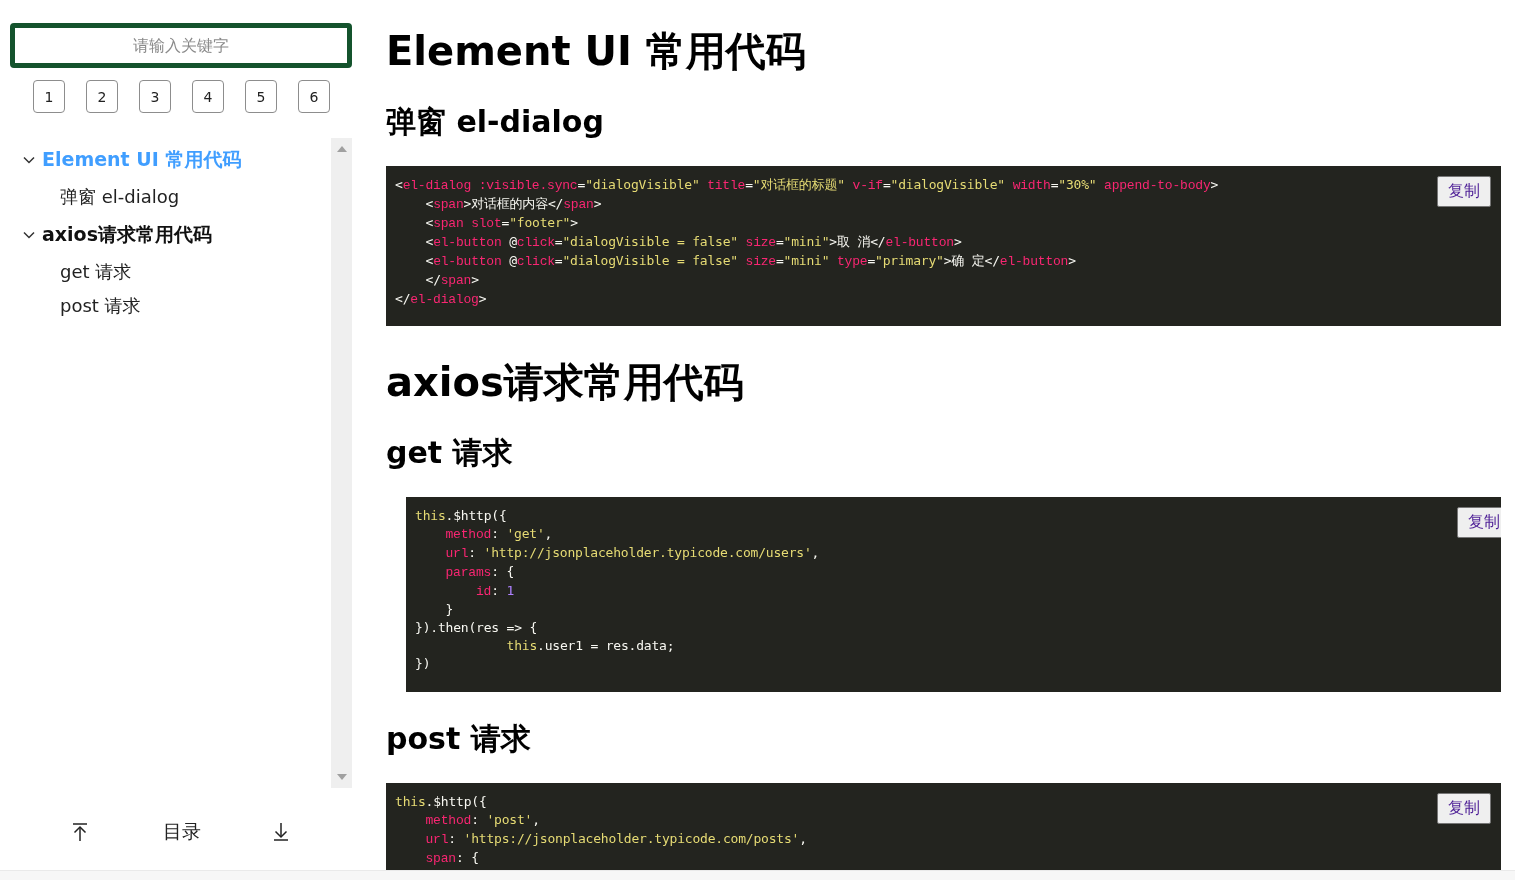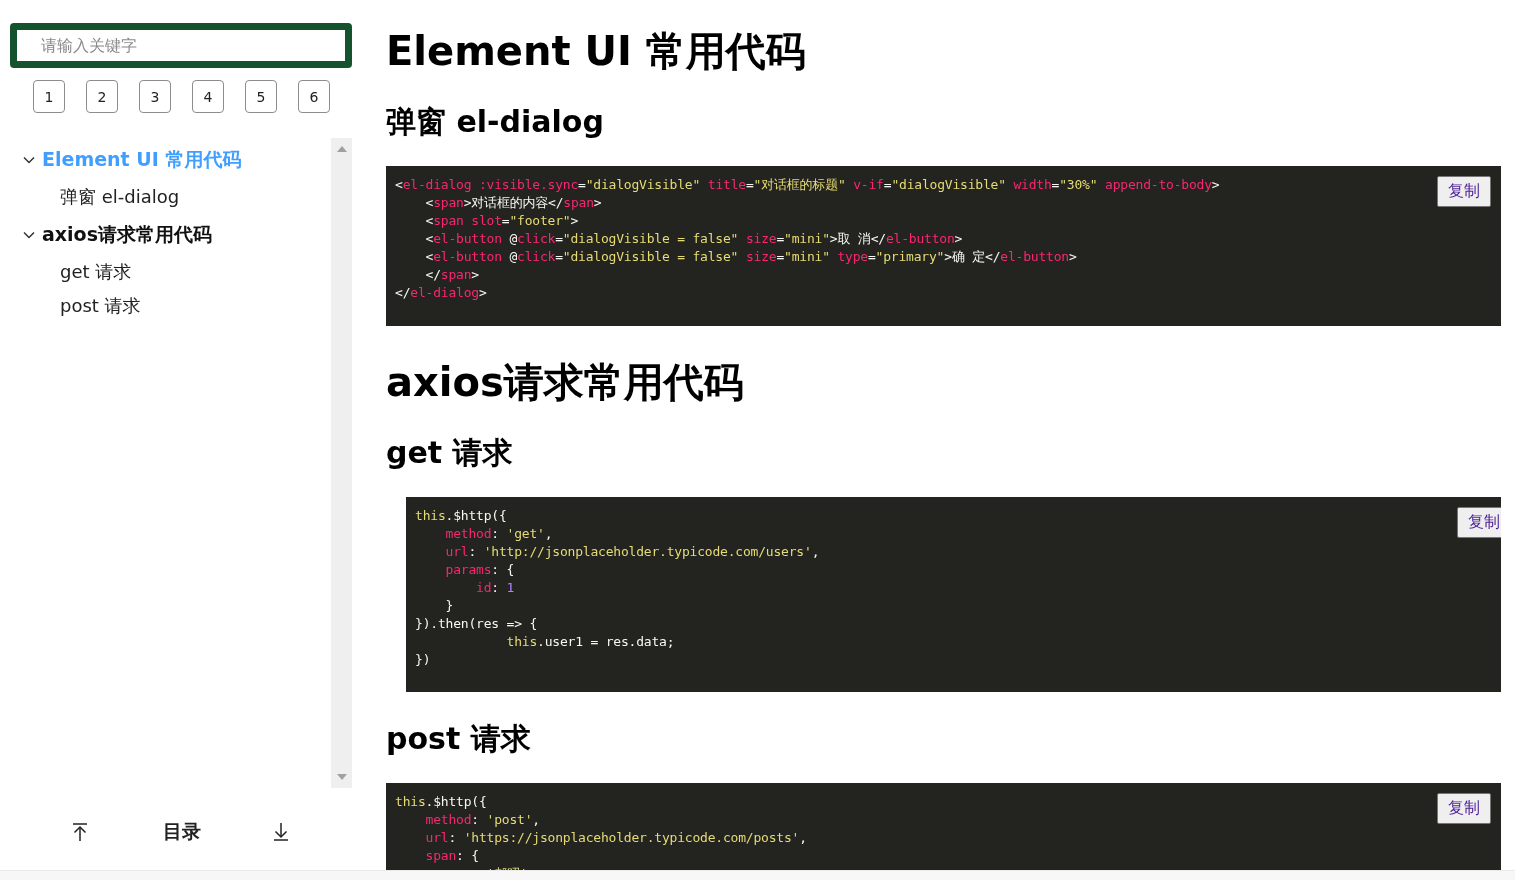--- a/index.html
+++ b/index.html
@@ -3,23 +3,24 @@
 <meta charset="utf-8">
 <style>
   * { box-sizing: border-box; margin: 0; padding: 0; }
   html, body { width: 1515px; height: 880px; overflow: hidden; background: #ffffff; }
   body { font-family: "DejaVu Sans", "Liberation Sans", sans-serif; color: #000; position: relative; }
 
   
   .sidebar { position: absolute; left: 0; top: 0; width: 362px; height: 870px; }
   .search-input {
     position: absolute; left: 10px; top: 23px; width: 342px; height: 45px;
-    border: 7px solid #14532d; border-radius: 4px; background: #fff;
-    padding: 0 24px; font-size: 16px; color: #333; outline: none;
+    border: 5px solid #14532d; border-radius: 4px; background: #fff;
+    padding: 0 11px; font-size: 16px; color: #333; outline: none;
     font-family: "DejaVu Sans", sans-serif;
+    text-align: center;
   }
   .search-input::placeholder { color: #8a8a8a; }
   .num-buttons { position: absolute; left: 33px; top: 80px; display: flex; gap: 21px; }
   .num-btn {
     width: 32px; height: 33px; border: 1px solid #8d8d8d; border-radius: 4px;
     background: #fff; font-size: 14px; color: #222; display: flex;
     align-items: center; justify-content: center; cursor: pointer;
     font-family: "DejaVu Sans", sans-serif;
   }
   .toc { position: absolute; left: 0; top: 138px; width: 331px; height: 650px; }
@@ -29,38 +30,38 @@
   }
   .toc-h1.active { color: #409eff; }
   .toc-h1 .chev { width: 14px; height: 14px; margin-right: 6px; }
   .toc-h2 { position: absolute; left: 60px; font-size: 18px; color: #222; cursor: pointer; white-space: nowrap; }
   .scrollbar { position: absolute; left: 331px; top: 138px; width: 21px; height: 650px; background: #efefef; }
   .scroll-arrow { position: absolute; left: 6px; width: 0; height: 0; border-left: 5px solid transparent; border-right: 5px solid transparent; }
   .scroll-arrow.up { top: 8px; border-bottom: 6px solid #a0a0a0; }
   .scroll-arrow.down { bottom: 8px; border-top: 6px solid #a0a0a0; }
 
   .footer-nav { position: absolute; left: 0; top: 812px; width: 362px; height: 40px; }
-  .fnav-item { position: absolute; top: 0; height: 40px; display: flex; align-items: center; justify-content: center; cursor: pointer; color: #222; font-size: 19px; font-weight: bold; }
+  .fnav-item { position: absolute; top: 0; height: 40px; display: flex; align-items: center; justify-content: center; cursor: pointer; color: #222; font-size: 19px; }
 
   
   .main { position: absolute; left: 386px; top: 0; width: 1115px; height: 870px; overflow: hidden; }
   h1.page-h1 { position: absolute; left: 0; font-size: 40px; font-weight: bold; white-space: nowrap; line-height: 1; }
   h2.page-h2 { position: absolute; left: 0; font-size: 30px; font-weight: bold; white-space: nowrap; line-height: 1; }
   .code-block { position: absolute; left: 0; width: 1115px; background: #23241f; }
   .code-block pre {
     font-family: "DejaVu Sans Mono", "Liberation Mono", monospace; font-size: 13px; line-height: 18px;
     color: #f8f8f2; padding: 10px 9px; white-space: pre; letter-spacing: -0.2px;
   }
   .copy-btn {
     position: absolute; right: 10px; top: 10px; width: 54px; height: 31px;
     background: #efefef; border: 1px solid #767676; border-radius: 2px;
     font-size: 16px; color: #4c1d95; cursor: pointer; display: flex; align-items: center; justify-content: center;
     font-family: "DejaVu Sans", sans-serif;
   }
-  .t-tag { color: #f92672; }
+  .t-tag { color: #f92672; font-family: Liberation Mono, monospace; }
   .t-str { color: #e6db74; }
   .t-plain { color: #f8f8f2; }
   .t-num { color: #ae81ff; }
 
   .bottom-strip { position: absolute; left: 0; top: 870px; width: 1515px; height: 10px; background: #f7f7f7; border-top: 1px solid #eaeaea; }
 </style>
 </head>
 <body>
 
 <aside class="sidebar">

